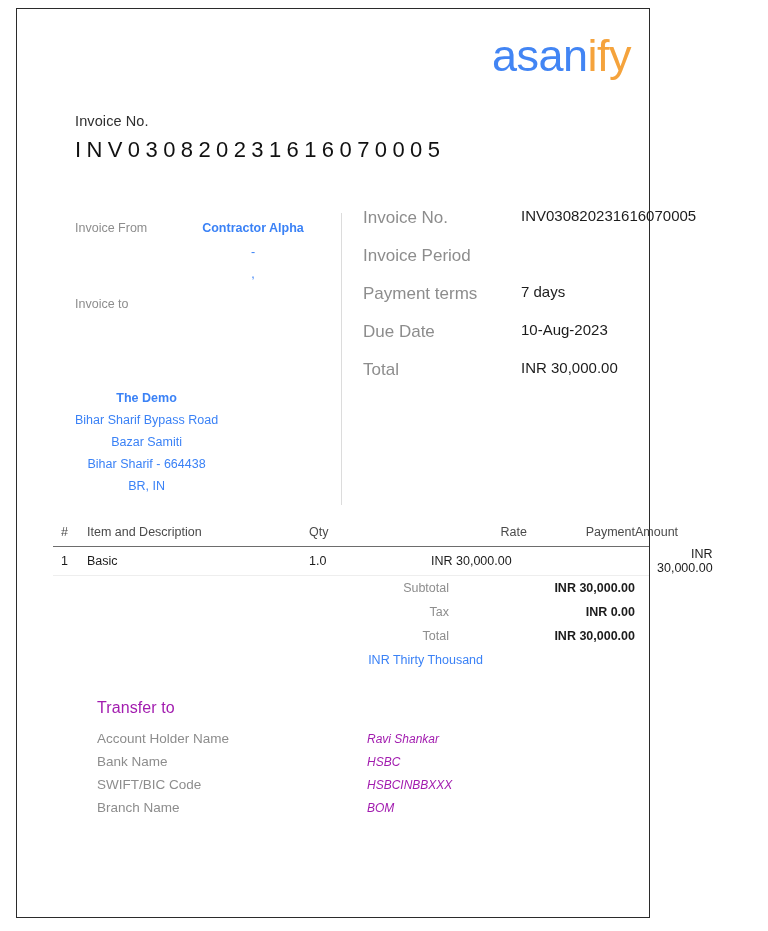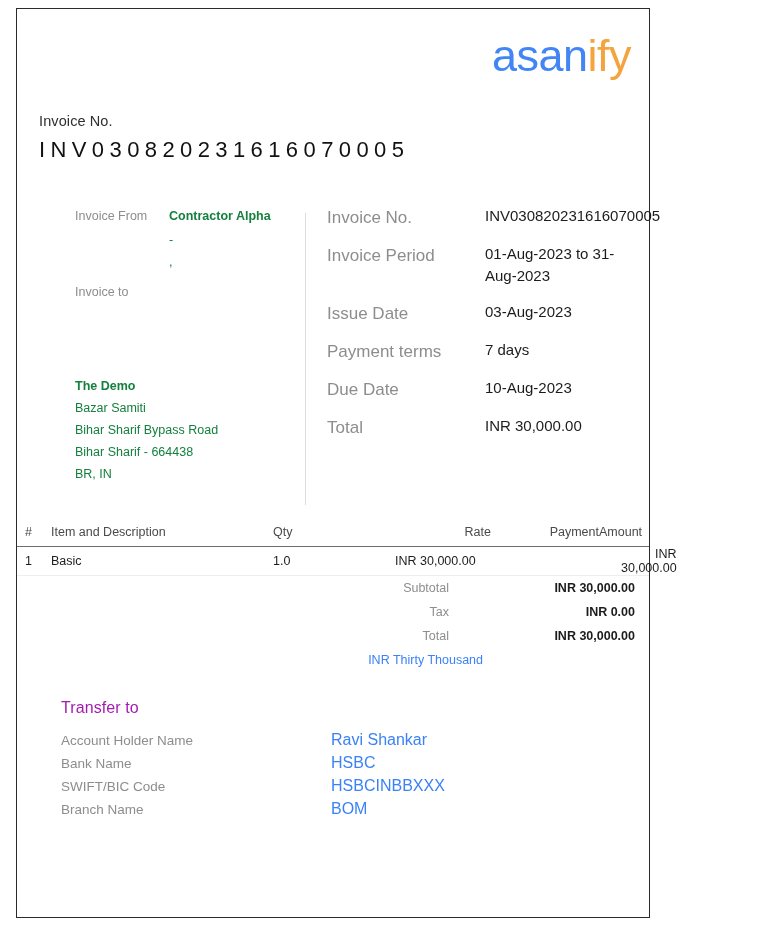--- a/index.html
+++ b/index.html
@@ -18,20 +18,21 @@
   
   .page-wrap {
     position: absolute;
     left: 16px;
     top: 8px;
     width: 634px;
     height: 910px;
     background: #ffffff;
     border: 1.5px solid #2b2b2b;
     box-sizing: border-box;
+    padding-left: 36px;
   }
   .sheet {
     position: relative;
     width: 100%;
     height: 100%;
     background: #ffffff;
     box-sizing: border-box;
   }
 
   
@@ -80,45 +81,45 @@
     left: 288px;
     top: 8px;
     width: 1px;
     height: 292px;
     background: #dcdcdc;
   }
 
   .party {
     position: absolute;
     left: 22px;
-    top: 0;
+    top: 12px;
     width: 262px;
-    margin-left: 36px;
   }
   .party-row {
     display: flex;
     align-items: flex-start;
   }
   .party-label {
     width: 94px;
     flex: 0 0 94px;
     font-size: 12.5px;
     color: #8d8d8d;
     line-height: 22px;
   }
   .party-lines {
     flex: 1 1 auto;
     overflow: hidden;
     white-space: nowrap;
   }
   .party-line {
     font-size: 12.5px;
-    color: #15803d;
+    color: #3b82f6;
     line-height: 22px;
     white-space: nowrap;
+    text-align: center;
   }
   .party-line.strong { font-weight: bold; }
   .party-gap { height: 2px; }
 
   .details {
     position: absolute;
     left: 310px;
     top: 0;
     right: 14px;
   }
@@ -238,23 +239,24 @@
     height: 23px;
   }
   .bank-label {
     width: 270px;
     flex: 0 0 270px;
     font-size: 13.5px;
     color: #8d8d8d;
   }
   .bank-value {
     flex: 1 1 auto;
-    font-size: 16px;
-    color: #3b82f6;
-    white-space: nowrap;
+    font-size: 12px;
+    color: #a21caf;
+    white-space: nowrap;
+    font-style: italic;
   }
 </style>
 </head>
 <body>
 
 <div class="page-wrap">
   <div class="sheet">
 
     <div class="logo">
       <span class="seg-a">asan</span><span class="seg-b">ify</span>
@@ -275,40 +277,35 @@
             <div class="party-line strong">Contractor Alpha</div>
             <div class="party-gap"></div>
             <div class="party-line">-</div>
             <div class="party-line">,</div>
           </div>
         </div>
         <div class="party-row" style="margin-top:8px;flex-direction:column;">
           <div class="party-label">Invoice to</div>
           <div class="party-lines">
             <div class="party-line strong">The Demo</div>
+            <div class="party-line">Bihar Sharif Bypass Road</div>
             <div class="party-line">Bazar Samiti</div>
-            <div class="party-line">Bihar Sharif Bypass Road</div>
             <div class="party-line">Bihar Sharif - 664438</div>
             <div class="party-line">BR, IN</div>
           </div>
         </div>
       </div>
 
       <div class="details">
         <div class="det-row">
           <div class="det-label">Invoice No.</div>
           <div class="det-value">INV030820231616070005</div>
         </div>
         <div class="det-row">
           <div class="det-label">Invoice Period</div>
-          <div class="det-value" style="max-width:168px;">01-Aug-2023 to 31-Aug-2023</div>
-        </div>
-        <div class="det-row">
-          <div class="det-label">Issue Date</div>
-          <div class="det-value">03-Aug-2023</div>
         </div>
         <div class="det-row">
           <div class="det-label">Payment terms</div>
           <div class="det-value">7 days</div>
         </div>
         <div class="det-row">
           <div class="det-label">Due Date</div>
           <div class="det-value">10-Aug-2023</div>
         </div>
         <div class="det-row">

